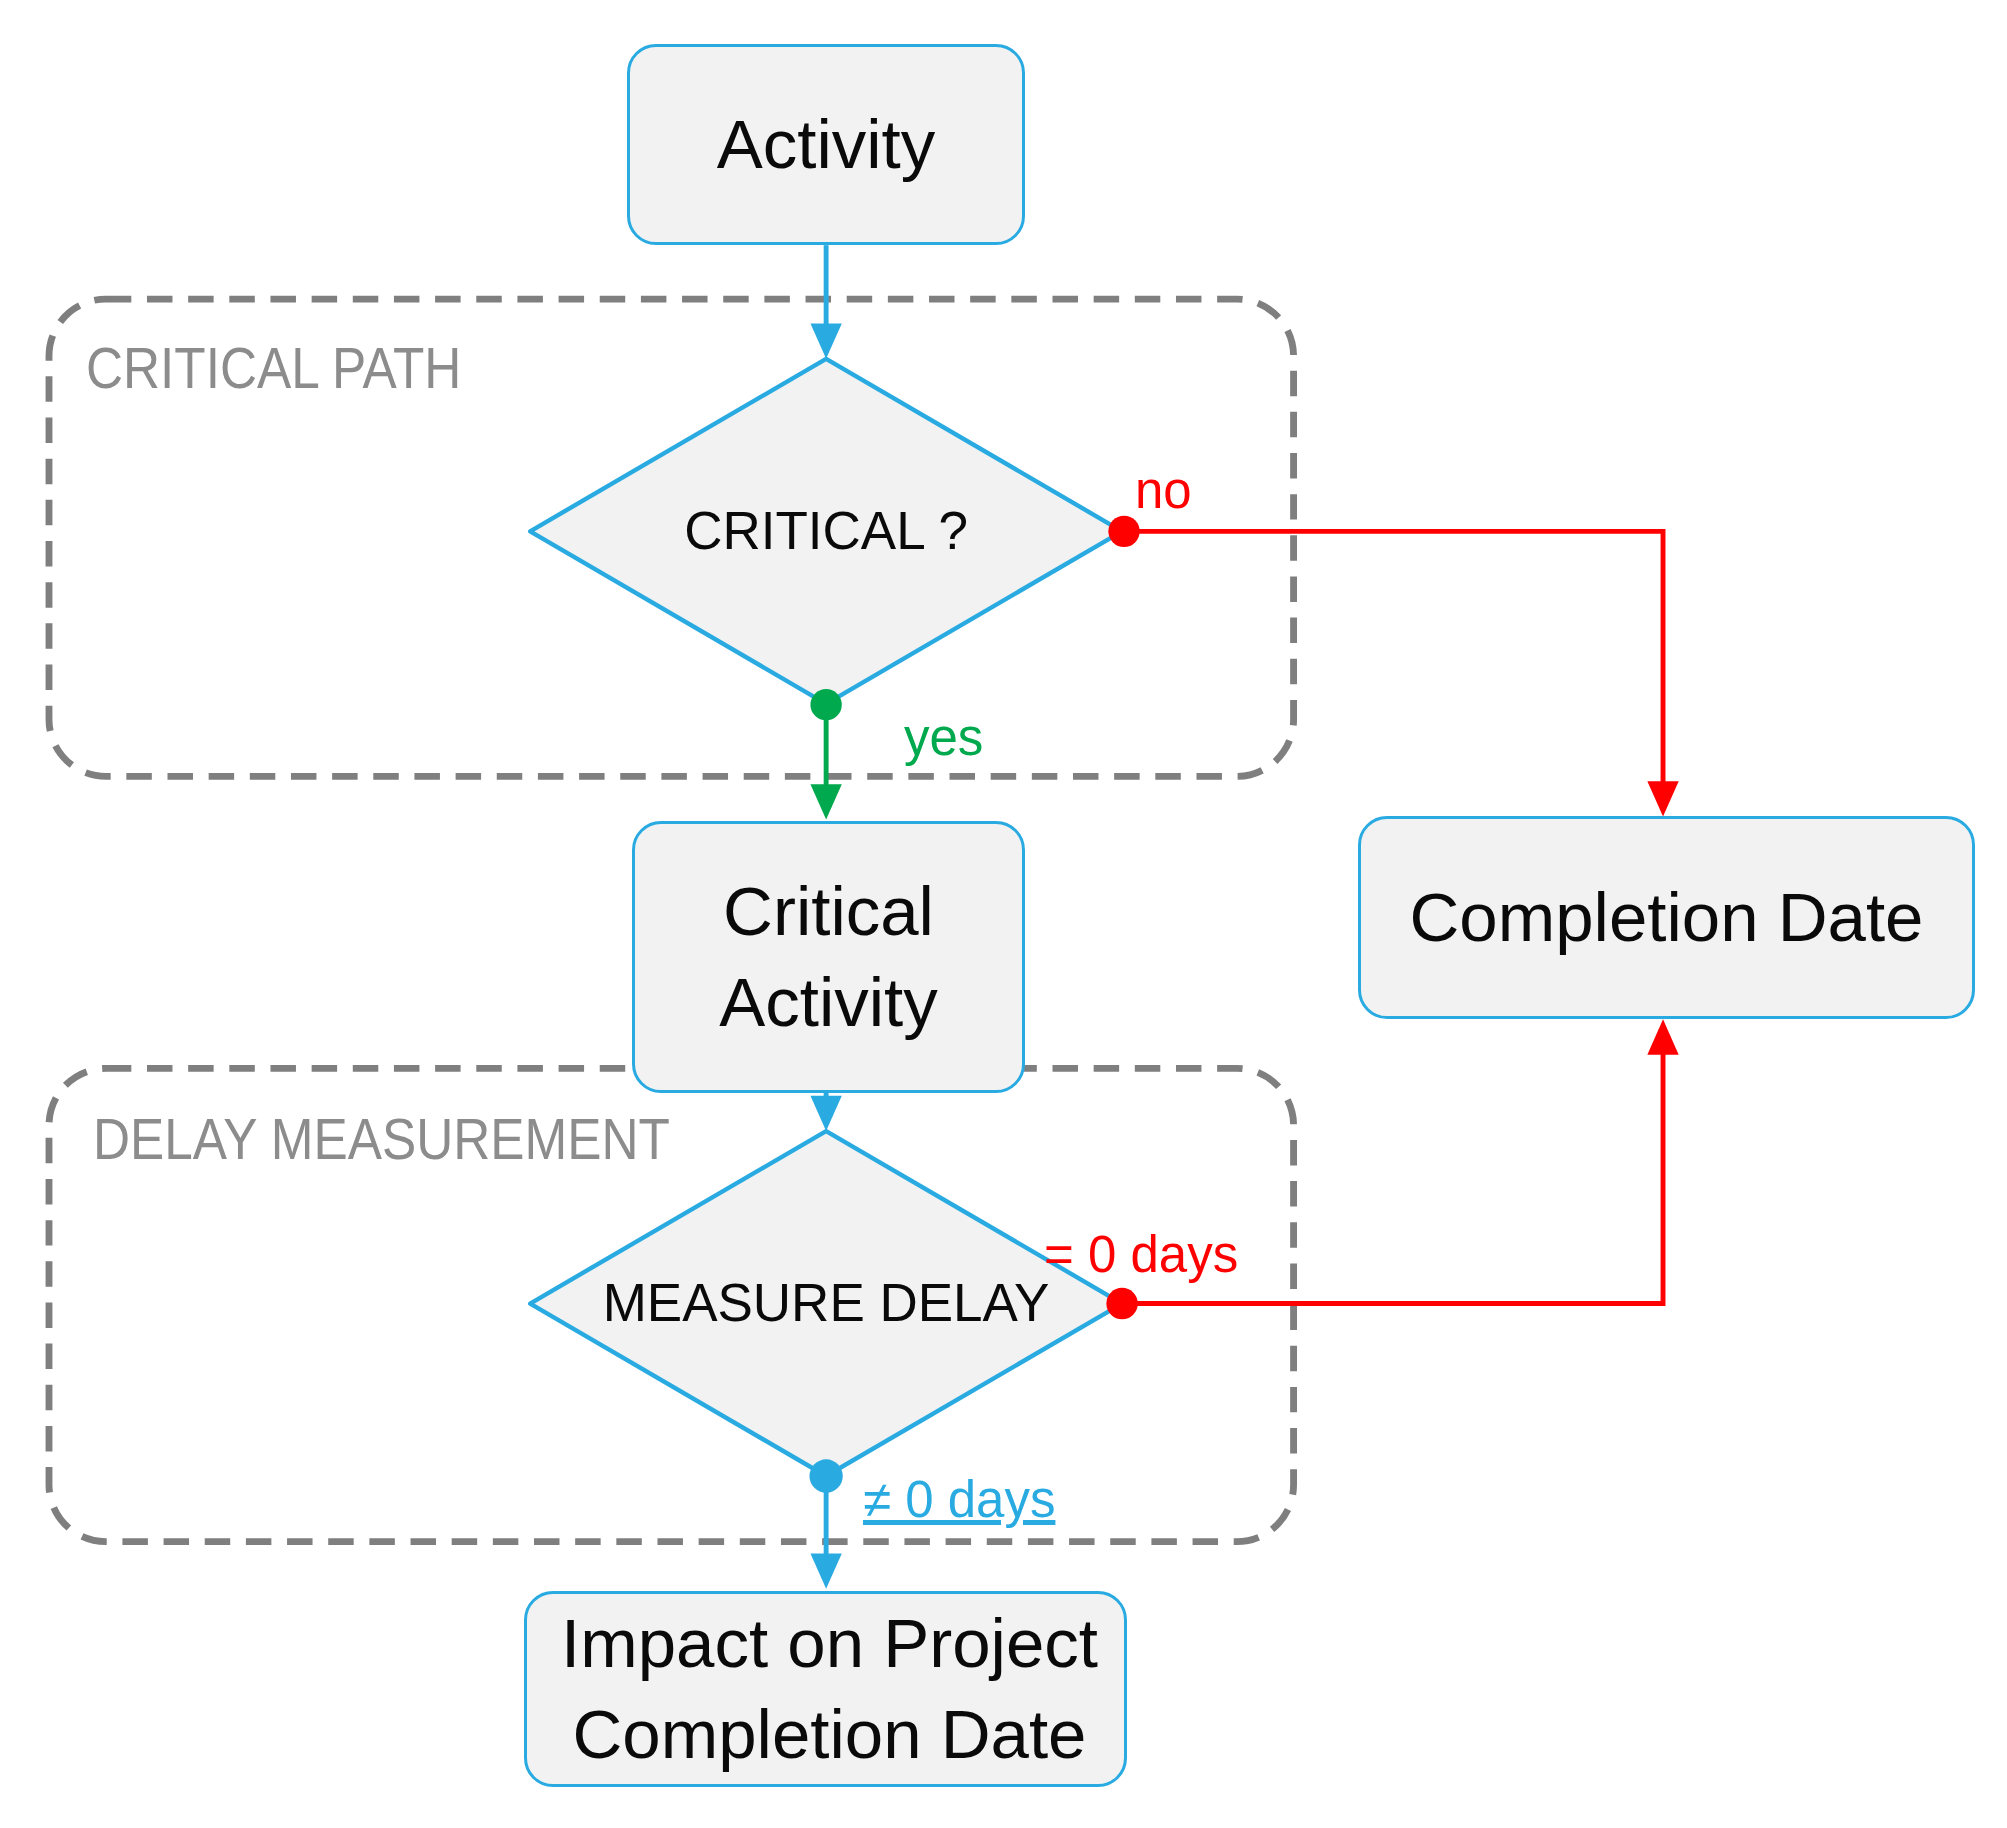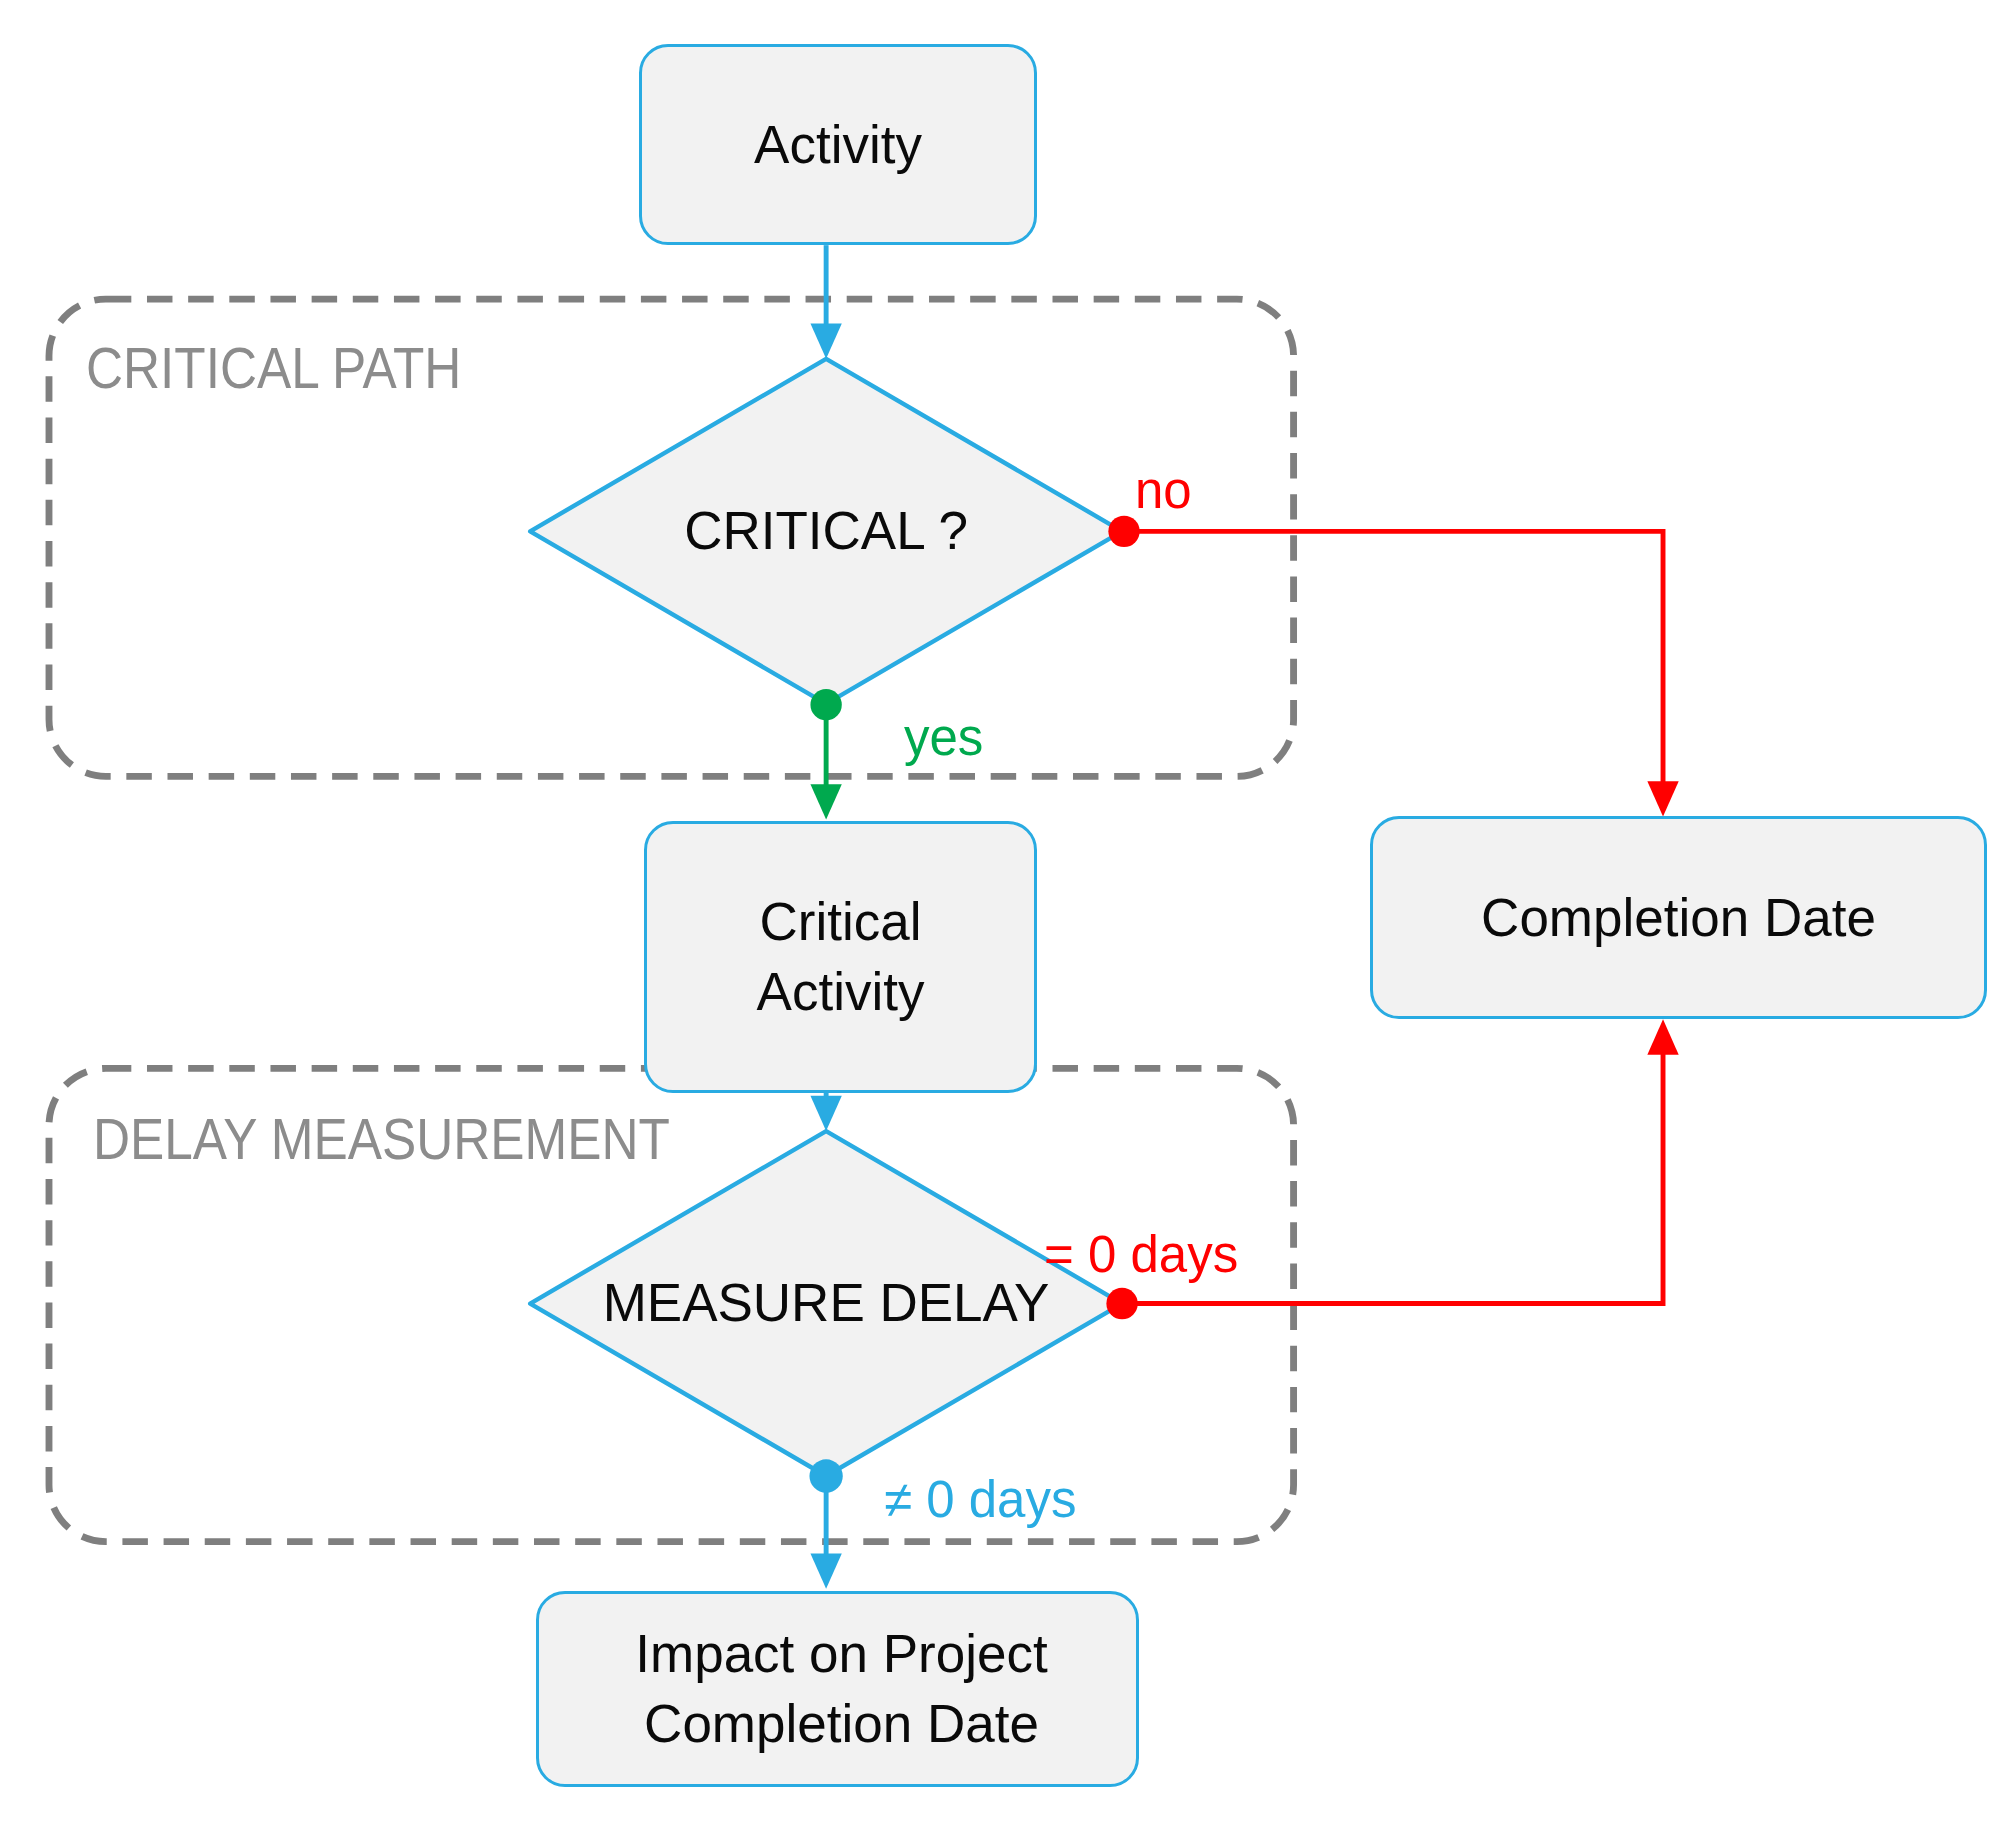--- a/index.html
+++ b/index.html
@@ -21,23 +21,22 @@
   .edge{fill:none;stroke-width:5;}
   .edge.blue{stroke:var(--blue);} .edge.red{stroke:var(--red);} .edge.green{stroke:var(--green);}
   .head.blue{fill:var(--blue);} .head.red{fill:var(--red);} .head.green{fill:var(--green);}
   .dot.blue{fill:var(--blue);} .dot.red{fill:var(--red);} .dot.green{fill:var(--green);}
 
   
   .node{
     position:absolute;background:var(--node-fill);
     border:3.9px solid var(--blue);border-radius:29px;
     display:flex;flex-direction:column;align-items:center;justify-content:center;
-    font-size:53px;line-height:1.32;text-align:center;color:var(--text);
+    font-size:69px;line-height:1.32;text-align:center;color:var(--text);
     box-sizing:border-box;
-    margin-left:12px;
   }
   .diamond-label{
     position:absolute;text-align:center;font-size:53px;color:var(--text);
   }
   .group-label{
     position:absolute;font-size:57px;color:var(--label-gray);
     transform:scaleX(0.9);transform-origin:left center;white-space:nowrap;
     letter-spacing:0px;
   }
   .edge-label{position:absolute;font-size:51px;white-space:nowrap;}
@@ -113,16 +112,16 @@
     <span>Impact on Project</span>
     <span>Completion Date</span>
   </div>
 
   <div class="diamond-label" style="left:532px;top:500px;width:588px;">CRITICAL ?</div>
   <div class="diamond-label" style="left:532px;top:1272px;width:588px;">MEASURE DELAY</div>
 
   <div class="edge-label red" style="left:1135px;top:461px;">no</div>
   <div class="edge-label green" style="left:868px;top:708px;">yes</div>
   <div class="edge-label red" style="left:1044px;top:1225px;text-align:right;">= 0 days</div>
-  <div class="edge-label blue" style="left:884px;top:1470px;">≠ 0 days</div>
+  <div class="edge-label blue" style="left:863px;top:1470px;text-decoration:underline;">≠ 0 days</div>
 
 </div>
 
 
 </body></html>

